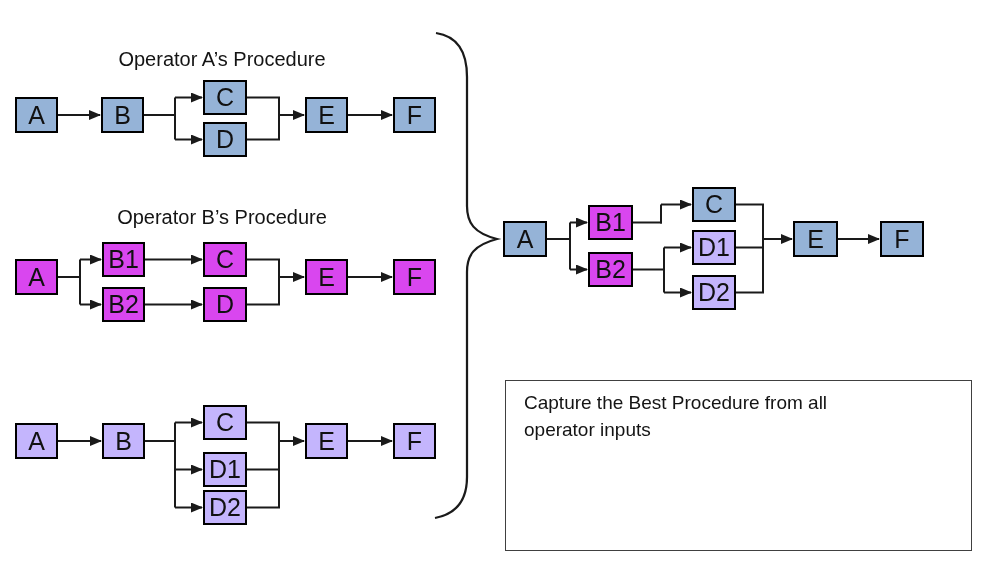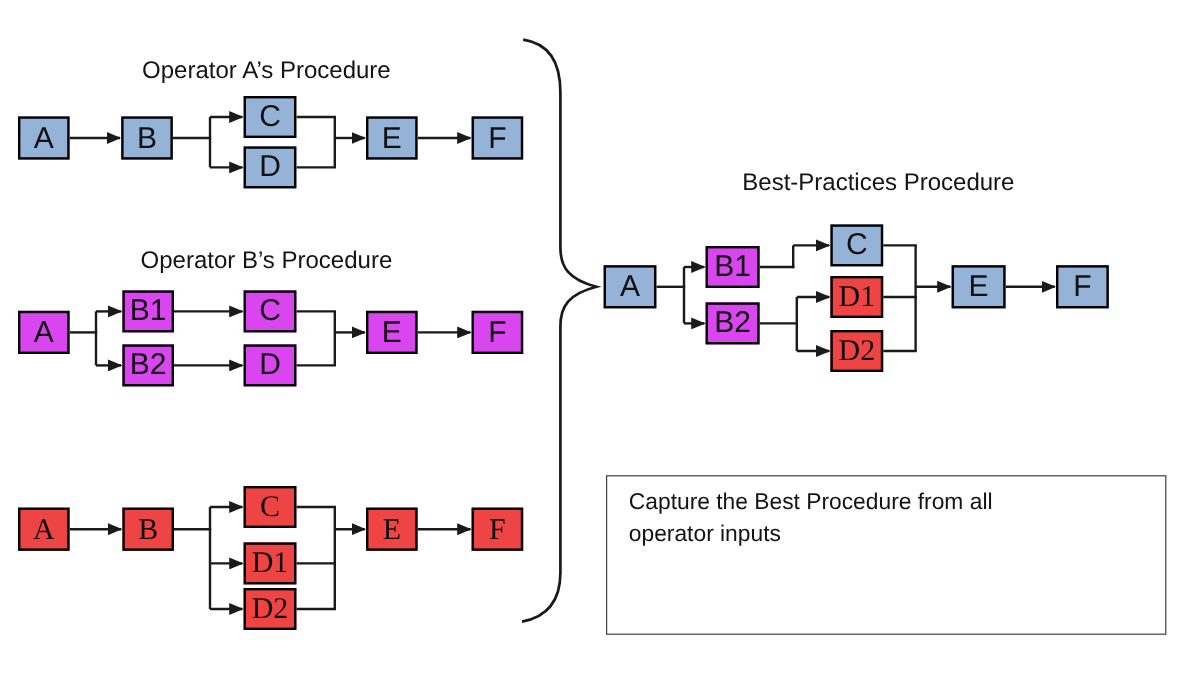--- a/index.html
+++ b/index.html
@@ -8,24 +8,24 @@
     font-family:"Liberation Sans", sans-serif; overflow:hidden; color:#111;
   }
   svg.lines { position:absolute; left:0; top:0; width:1000px; height:568px; }
   .node {
     position:absolute; box-sizing:border-box; border:2px solid #000;
     display:flex; align-items:center; justify-content:center;
     font-size:25px; line-height:1; color:#111;
   }
   .blue   { background:#95B3D7; }
   .green  { background:#d946ef; }
-  .orange { background:#ef4444;font-family:Liberation Serif, serif; }
+  .orange { background:#c4b5fd; }
   .title  { position:absolute; font-size:20px; text-align:center; white-space:nowrap; color:#141414; }
   .notebox {
-    position:absolute; left:505px; top:396px; width:467px; height:133px;
+    position:absolute; left:505px; top:380px; width:467px; height:171px;
     box-sizing:border-box; border:1.5px solid #404040; background:#fff;
     padding:9px 18px; font-size:19px; color:#141414;
   }
   .notebox p { margin:0; line-height:1.42; }
   .notebox p.first { max-width:365px; margin-bottom:21px; }
 </style>
 </head>
 <body>
 
 <div class="canvas">
@@ -97,21 +97,20 @@
       <line x1="763" y1="204.5" x2="763" y2="292.5"></line>
       <line x1="763" y1="239" x2="792" y2="239" marker-end="url(#arr)"></line>
       <line x1="838" y1="239" x2="879" y2="239" marker-end="url(#arr)"></line>
     </g>
 
     <path d="M 436,33 C 456,36 467,50 467,77 L 467,206 C 467,223 474,233 497,239 C 474,245 467,255 467,272 L 467,477 C 467,500 456,514 435,518" stroke="#1a1a1a" stroke-width="2.25" fill="none"></path>
   </svg>
 
   <div class="title" style="left:62px; top:48px; width:320px;">Operator A’s Procedure</div>
   <div class="title" style="left:62px; top:206px; width:320px;">Operator B’s Procedure</div>
-  <div class="title" style="left:570px; top:141px; width:324px;">Best-Practices Procedure</div>
 
   <div class="node blue" style="left:15px;  top:97px;  width:43px; height:36px;">A</div>
   <div class="node blue" style="left:101px; top:97px;  width:43px; height:36px;">B</div>
   <div class="node blue" style="left:203px; top:80px;  width:44px; height:35px;">C</div>
   <div class="node blue" style="left:203px; top:122px; width:44px; height:35px;">D</div>
   <div class="node blue" style="left:305px; top:97px;  width:43px; height:36px;">E</div>
   <div class="node blue" style="left:393px; top:97px;  width:43px; height:36px;">F</div>
 
   <div class="node green" style="left:15px;  top:259px; width:43px; height:36px;">A</div>
   <div class="node green" style="left:102px; top:242px; width:43px; height:35px;">B1</div>

